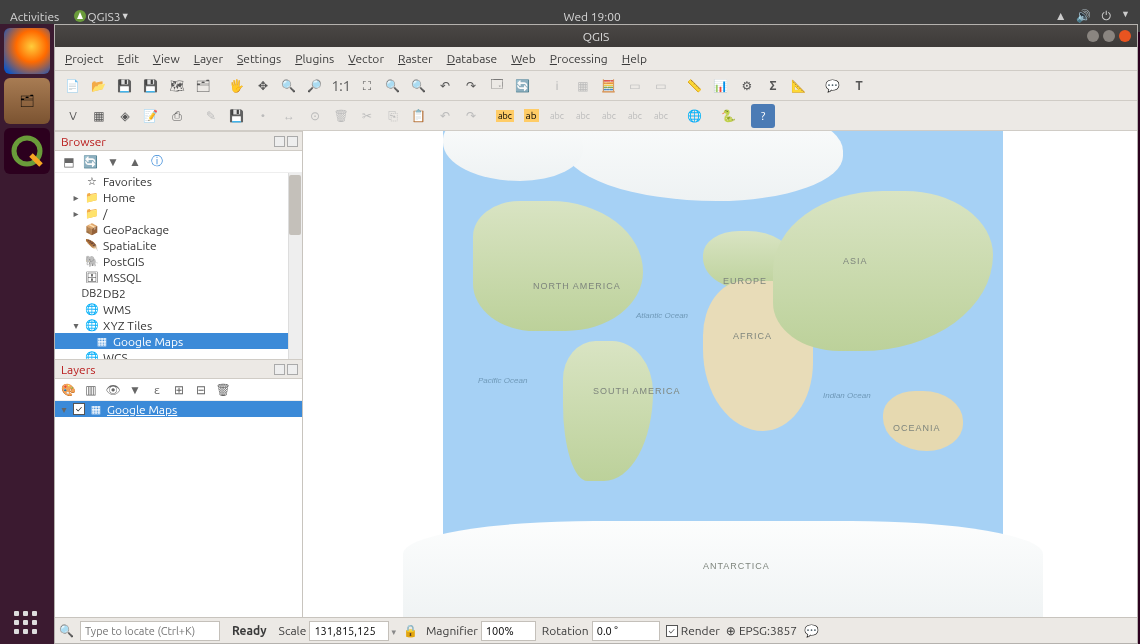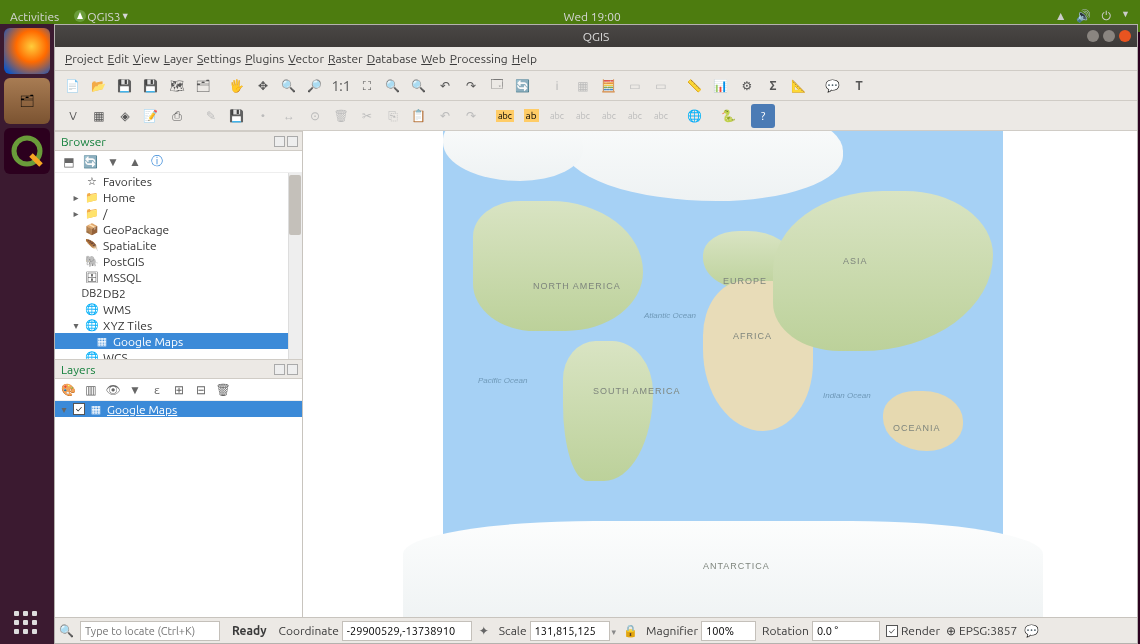--- a/index.html
+++ b/index.html
@@ -1,50 +1,50 @@
 <!DOCTYPE html>
 <html><head>
 <meta charset="utf-8">
 <style>
 * { margin:0; padding:0; box-sizing:border-box; font-family:"Ubuntu",sans-serif; font-size:12px; }
 body { width:1140px; height:644px; background:#2c001e; overflow:hidden; position:relative; }
 
 
-.gnome { height:24px; background:#4d7c0f; color:#d6d6d6; display:flex; align-items:center; padding:16px 10px; }
+.gnome { height:24px; background:#404040; color:#d6d6d6; display:flex; align-items:center; padding:16px 10px; }
 .gnome .left{display:flex;gap:14px;align-items:center;} .gnome .center{flex:1;text-align:center;} .gnome .right{display:flex;gap:10px;}
 .gnome .app{display:flex;align-items:center;gap:0;} .gnome .tray-icon{color:#ccc;}
 
 
 .launcher { position:absolute; left:0; top:24px; bottom:0; width:54px; background:#3b1a30; display:flex; flex-direction:column; align-items:center; padding-top:4px; gap:4px; }
 .launcher .tile{width:46px;height:46px;border-radius:6px;display:flex;align-items:center;justify-content:center;}
 .launcher .firefox{background:radial-gradient(circle at 60% 40%,#ffcd3b,#ff6a00 40%,#0a55c7 90%);}
 .launcher .files{background:linear-gradient(#a87c53,#7b5331);}
 .launcher .qgis{background:#2c001e}
 .grid-dots{position:absolute;bottom:10px;left:14px;display:grid;grid-template:repeat(3,5px)/repeat(3,5px);gap:4px;}
 .grid-dots span{width:5px;height:5px;background:#ddd;border-radius:1px;}
 
 
 .win { position:absolute; left:54px; right:2px; top:24px; bottom:0; background:#f0eeec; border:1px solid #b5b2ae; display:flex; flex-direction:column; }
 .titlebar{height:22px;background:linear-gradient(#4a4745,#3d3a38);display:flex;align-items:center;justify-content:center;color:#ddd;position:relative;}
 .titlebar .ctrls{position:absolute;right:6px;display:flex;gap:4px;}
 .titlebar .ctrls span{width:12px;height:12px;border-radius:6px;display:inline-block;}
 .c-min{background:#8a8580}.c-max{background:#8a8580}.c-close{background:#e95420}
 
-.menubar{height:24px;background:#ece9e5;border-bottom:1px solid #d0ccc6;display:flex;align-items:center;padding:0 10px;gap:4px;color:#3a3a3a;}
+.menubar{height:24px;background:#ece9e5;border-bottom:1px solid #d0ccc6;display:flex;align-items:center;padding:0 10px;gap:14px;color:#3a3a3a;}
 .menubar span{cursor:default;} .menubar span u{text-decoration:underline;}
 
 .toolbar{min-height:30px;background:#ece9e5;border-bottom:1px solid #d0ccc6;display:flex;align-items:center;padding:2px 6px;gap:2px;flex-wrap:wrap;}
 .tbtn{width:24px;height:24px;display:flex;align-items:center;justify-content:center;border-radius:3px;color:#555;} .tbtn.dis{color:#bbb;}
 .tsep{width:6px;}
 
 .body{flex:1;display:flex;min-height:0;}
 
 .panels{width:248px;display:flex;flex-direction:column;border-right:1px solid #c8c4be;}
 .panel{display:flex;flex-direction:column;background:#fff;}
-.panel .hdr{height:20px;background:#ece9e5;border-bottom:1px solid #d0ccc6;border-top:1px solid #d0ccc6;display:flex;align-items:center;padding:0 6px;color:#15803d;position:relative;}
+.panel .hdr{height:20px;background:#ece9e5;border-bottom:1px solid #d0ccc6;border-top:1px solid #d0ccc6;display:flex;align-items:center;padding:0 6px;color:#b91c1c;position:relative;}
 .panel .hdr .winbtns{position:absolute;right:4px;display:flex;gap:2px;}
 .panel .hdr .winbtns span{width:11px;height:11px;border:1px solid #aaa;background:#eee;}
 .panel .mini-tb{height:22px;display:flex;align-items:center;gap:6px;padding:0 6px;border-bottom:1px solid #eee;}
 .panel .mini-tb .mbtn{width:16px;height:16px;color:#666;display:flex;align-items:center;justify-content:center;}
 .tree{flex:1;overflow-y:auto;position:relative;}
 .tree-row{height:16px;display:flex;align-items:center;padding-left:4px;gap:4px;color:#333;white-space:nowrap;}
 .tree-row.sel{background:#3b8ad8;color:#fff;}
 .tree-row.sel2{background:#3b8ad8;color:#fff;}
 .tree-row .arrow{width:10px;text-align:center;color:#666;font-size:10px;}
 .tree-row .ic{width:14px;height:14px;display:inline-flex;align-items:center;justify-content:center;font-size:11px;}
@@ -366,37 +366,32 @@
 
         <div class="land ice" style="left:-40px;bottom:-30px;width:640px;height:110px;border-radius:30% 30% 0 0"></div>
 
         <div class="lbl" style="left:90px;top:150px">North America</div>
         <div class="lbl" style="left:150px;top:255px">South America</div>
         <div class="lbl" style="left:280px;top:145px">Europe</div>
         <div class="lbl" style="left:290px;top:200px">Africa</div>
         <div class="lbl" style="left:400px;top:125px">Asia</div>
         <div class="lbl" style="left:450px;top:292px">Oceania</div>
         <div class="lbl" style="left:260px;top:430px">Antarctica</div>
-        <div class="lbl sea-l" style="left:201px;top:180px">Atlantic Ocean</div>
+        <div class="lbl sea-l" style="left:193px;top:180px">Atlantic Ocean</div>
         <div class="lbl sea-l" style="left:35px;top:245px">Pacific Ocean</div>
         <div class="lbl sea-l" style="left:380px;top:260px">Indian Ocean</div>
       </div>
     </div>
   </div>
 
   <div class="status">
     <span style="color:#888">🔍</span>
     <input type="text" style="width: 140px;" placeholder="Type to locate (Ctrl+K)">
     <span style="margin:8px 6px;font-weight:bold;">Ready</span>
     <div class="fld">
-      <span>Coordinate</span>
-      <input type="text" style="width: 130px;" value="-29900529,-13738910">
-      <span class="btn-ic">✦</span>
-    </div>
-    <div class="fld">
       <span>Scale</span>
       <span class="drop"><input type="text" style="width: 80px;" value="131,815,125"></span>
     </div>
     <span class="btn-ic">🔒</span>
     <div class="fld">
       <span>Magnifier</span>
       <input type="text" style="width: 55px;" value="100%">
     </div>
     <div class="fld">
       <span>Rotation</span>

